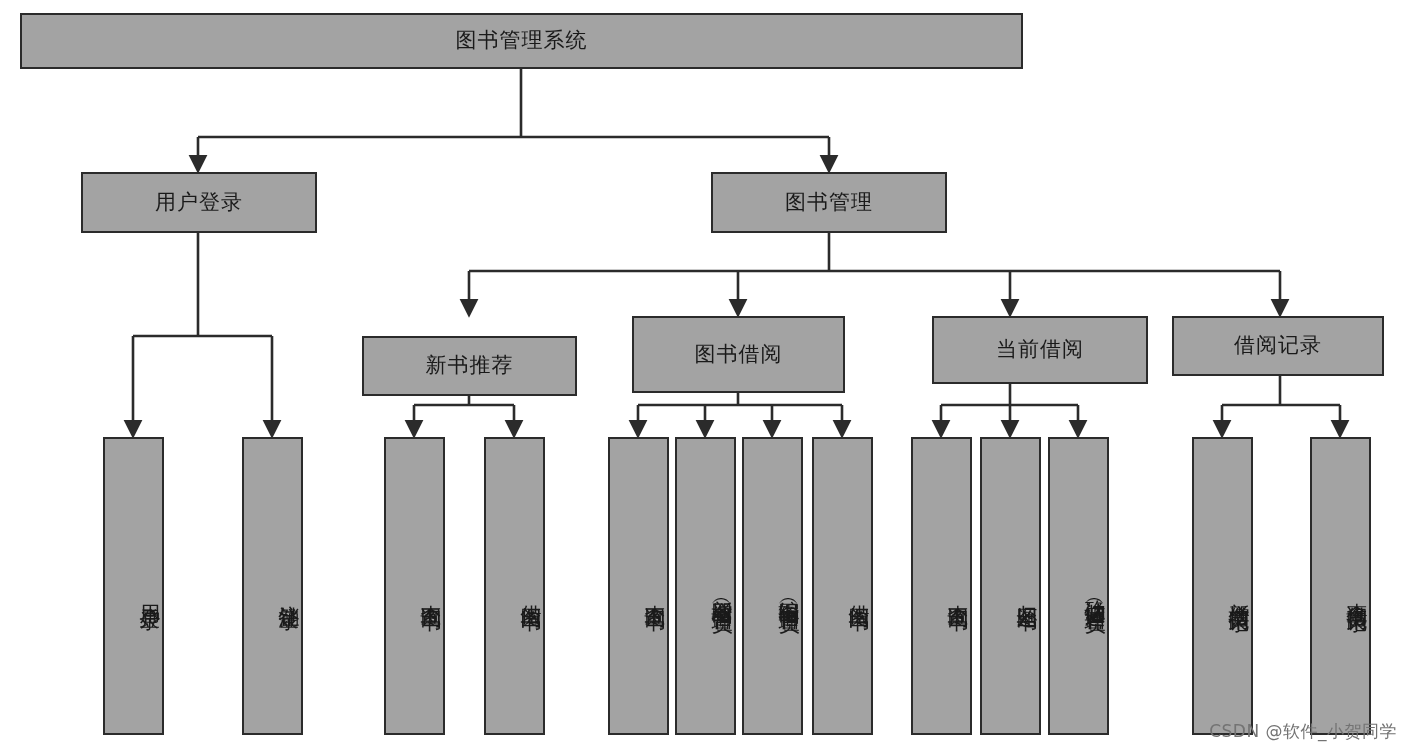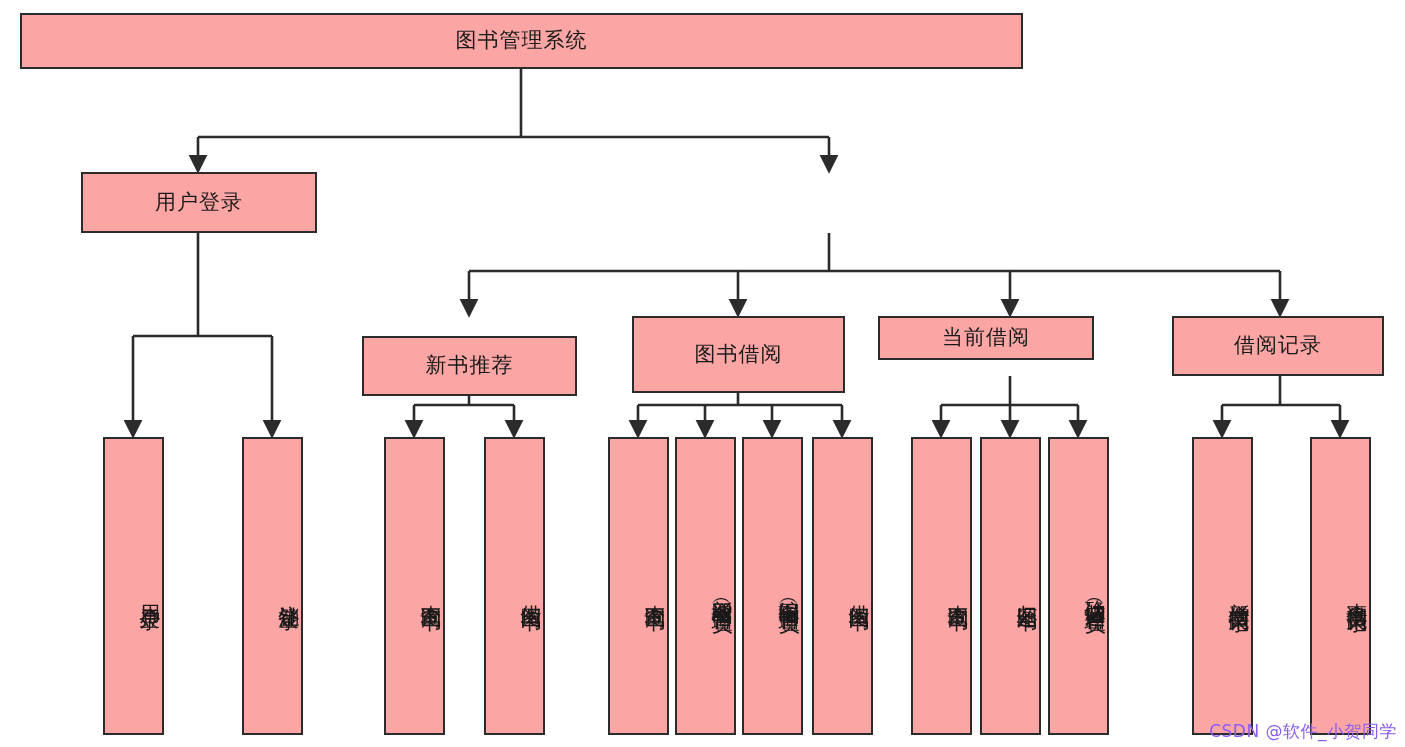--- a/index.html
+++ b/index.html
@@ -21,21 +21,21 @@
     position: absolute;
     left: 0;
     top: 0;
     width: 1405px;
     height: 747px;
     pointer-events: none;
   }
   .node {
     position: absolute;
     box-sizing: border-box;
-    background: #fca5a5;
+    background: #a3a3a3;
     border: 2px solid #2b2b2b;
     display: flex;
     align-items: center;
     justify-content: center;
     color: #1a1a1a;
   }
   .node.horiz {
     font-size: 21px;
     letter-spacing: 1px;
     line-height: 1.2;
@@ -53,21 +53,21 @@
   .node.vert > .vtext {
     writing-mode: vertical-rl;
     text-orientation: upright;
     display: block;
   }
   #watermark {
     position: absolute;
     right: 8px;
     bottom: 4px;
     font-size: 17px;
-    color: #8b5cf6;
+    color: #737373;
     letter-spacing: 0.5px;
     white-space: nowrap;
   }
 </style>
 </head>
 <body>
 
 <div id="diagram-root">
 
   <svg id="edge-layer" viewBox="0 0 1405 747" width="1405" height="747" xmlns="http://www.w3.org/2000/svg">
@@ -120,28 +120,31 @@
     </g>
   </svg>
 
   <div class="node horiz" style="left:20px; top:13px; width:1003px; height:56px;">
     <span>图书管理系统</span>
   </div>
 
   <div class="node horiz" style="left:81px; top:172px; width:236px; height:61px;">
     <span>用户登录</span>
   </div>
+  <div class="node horiz" style="left:711px; top:172px; width:236px; height:61px;">
+    <span>图书管理</span>
+  </div>
 
   <div class="node horiz" style="left:362px; top:316px; width:215px; height:60px;margin-top:20px;">
     <span>新书推荐</span>
   </div>
   <div class="node horiz" style="left:632px; top:316px; width:213px; height:77px;">
     <span>图书借阅</span>
   </div>
-  <div class="node horiz" style="left:878px; top:316px; width:216px; height:44px;">
+  <div class="node horiz" style="left:932px; top:316px; width:216px; height:68px;">
     <span>当前借阅</span>
   </div>
   <div class="node horiz" style="left:1172px; top:316px; width:212px; height:60px;">
     <span>借阅记录</span>
   </div>
 
   <div class="node vert" style="left:103px; top:437px; width:61px; height:298px;">
     <span class="vtext">用户登录</span>
   </div>
   <div class="node vert" style="left:242px; top:437px; width:61px; height:298px;">

